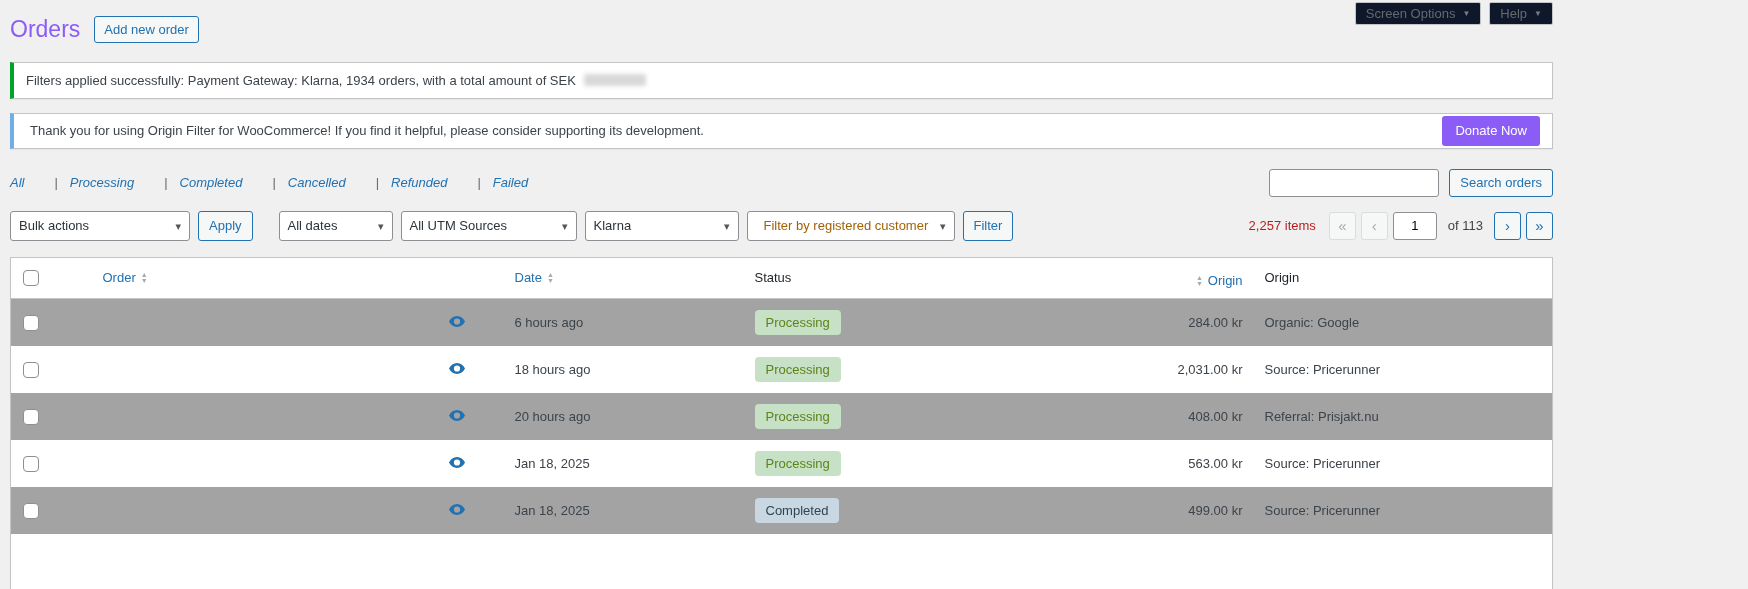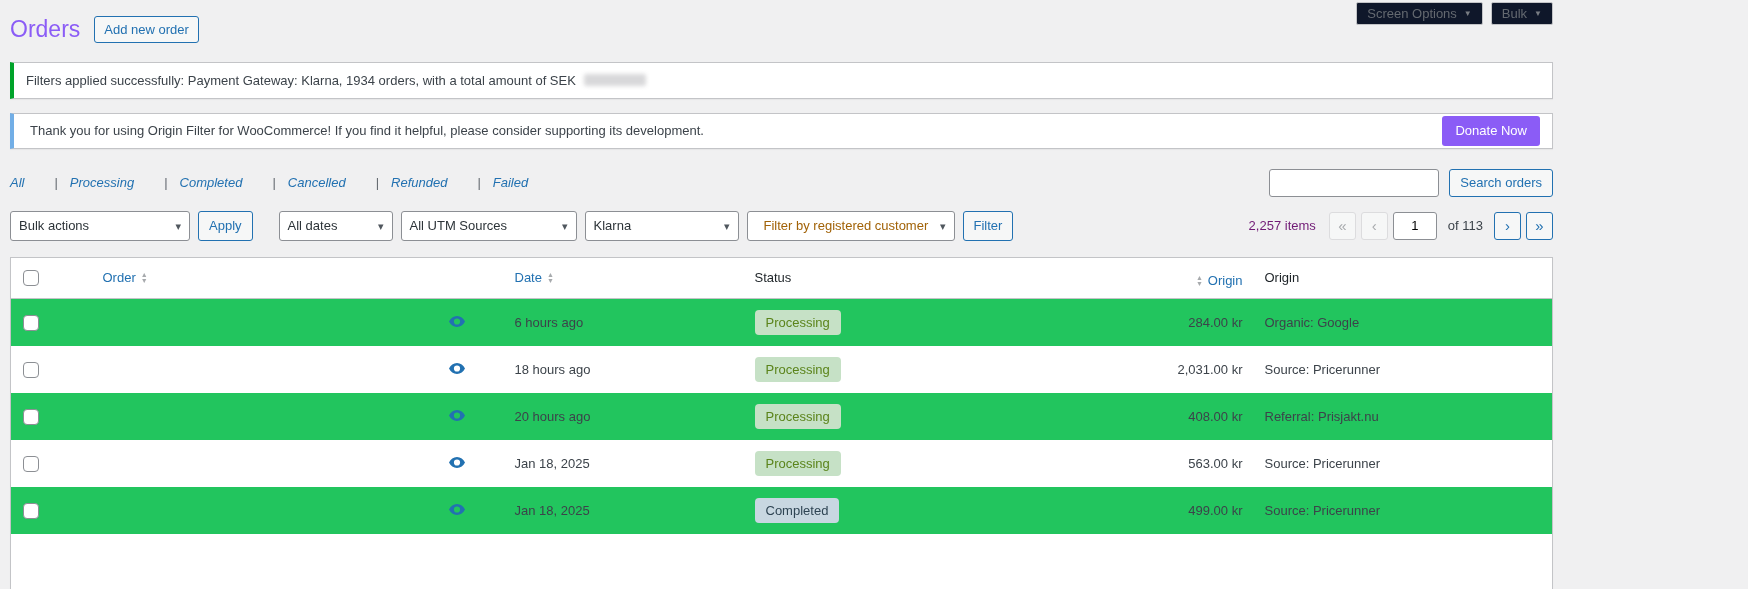--- a/index.html
+++ b/index.html
@@ -74,21 +74,21 @@
   .sel-chev { position: absolute; right: 8px; top: 50%; transform: translateY(-50%); font-size: 11px; color: #50575e; }
   .w-bulk { width: 180px; }
   .w-dates { width: 114px; margin-left: 18px; }
   .w-utm { width: 176px; }
   .w-gw { width: 154px; text-align: right; }
   .w-cust { width: 208px; }
   .placeholder .sel-text { color: #a16207; margin-left: 8px; }
   .btn-30 { height: 30px; }
 
   .nav-right { margin-left: auto; display: flex; align-items: center; gap: 5px; }
-  .items-count { margin-right: 8px; color: #701a75; }
+  .items-count { margin-right: 8px; color: #b91c1c; }
   .page-btn {
     min-width: 27px; height: 28px; border-radius: 3px; display: flex; align-items: center; justify-content: center;
     font-size: 15px; background: #f6f7f7; border: 1px solid #2271b1; color: #2271b1; cursor: pointer;
     user-select: none;
   }
   .page-btn.disabled { border-color: #dcdcde; color: #a7aaad; cursor: default; }
   .page-input {
     width: 44px; height: 28px; text-align: center; border: 1px solid #8c8f94; border-radius: 3px;
     font-family: inherit; font-size: 13px; background: #fff;
   }
@@ -101,21 +101,21 @@
   }
   thead th {
     padding: 10px; text-align: left; font-weight: 400; border-bottom: 1px solid #c3c4c7;
     font-size: 13px; color: #1d2327;
   }
   th .sortable { color: #2271b1; text-decoration: none; display: inline-flex; align-items: center; }
   .sort { display: inline-flex; flex-direction: column; margin-left: 5px; }
   .sort i { font-style: normal; font-size: 7px; line-height: 6px; color: #a7aaad; }
   .sort.pre { margin-left: 0; margin-right: 5px; }
   td { padding: 11px 10px; font-size: 13px; color: #3c434a; vertical-align: middle; }
-  tr.alt { background: #22c55e; margin-left: 47px; }
+  tr.alt { background: #a3a3a3; margin-left: 47px; }
   .col-cb { width: 44px; padding-left: 12px; }
   th.col-order { padding-left: 48px; }
   td.col-order { text-align: right; padding-right: 40px; }
   th.col-total, td.col-total { text-align: right; padding-right: 12px; }
   th.col-total .sortable { justify-content: flex-end; }
   .eye { display: inline-flex; align-items: center; cursor: pointer; }
   .badge { display: inline-block; padding: 5px 11px; border-radius: 4px; font-size: 13px; }
   .badge.processing { background: #c6e1c6; color: #5b841b; }
   .badge.completed { background: #c8d7e1; color: #2e4453; }
   .filler td { padding: 0; height: 57px; background: #fff; }
@@ -130,21 +130,21 @@
 <body>
 
 <div class="page">
 
   <div class="meta-row">
     <button class="meta-btn">
       <span>Screen Options</span>
       <span class="chev">▼</span>
     </button>
     <button class="meta-btn">
-      <span>Bulk</span>
+      <span>Help</span>
       <span class="chev">▼</span>
     </button>
   </div>
 
   <div class="title-row">
     <h1 class="page-title">Orders</h1>
     <a class="add-new">Add new order</a>
   </div>
 
   <div class="notice notice-success">

